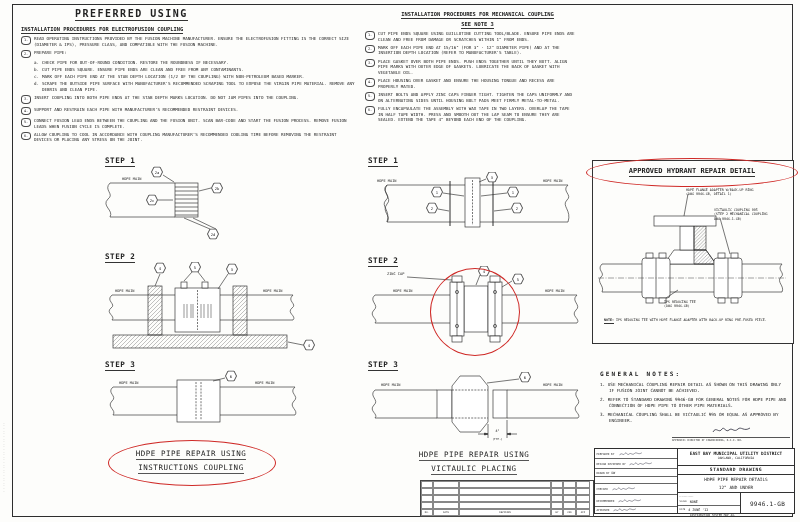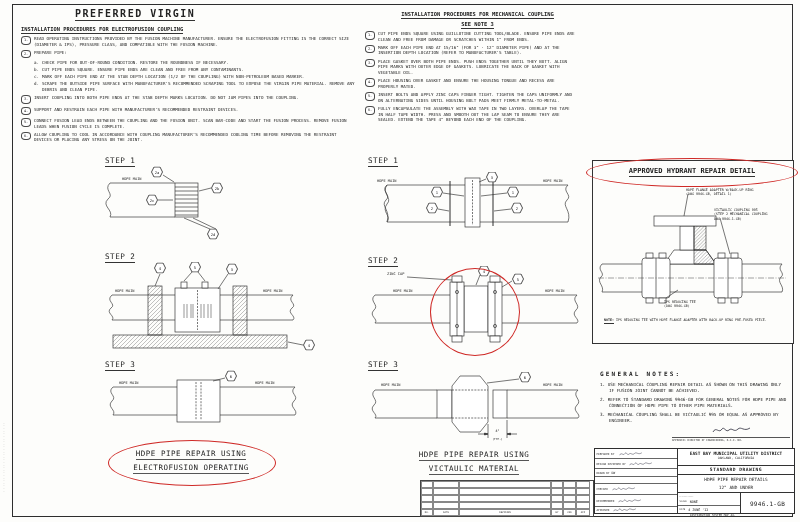--- a/index.html
+++ b/index.html
@@ -2,21 +2,21 @@
 <html><head>
 <meta charset="utf-8">
 <style>
   html,body{margin:0;padding:0;background:#e8e8e8;}
   .page{position:relative;width:800px;height:522px;background:#fdfdfb;font-family:"DejaVu Sans Mono",monospace;color:#222;overflow:hidden;}
   .abs{position:absolute;}
   .frame{left:12px;top:4px;width:779px;height:511px;border:1.2px solid #2e2e2e;}
   .u{border-bottom:0.8px solid #333;padding-bottom:0.5px;}
   .h1{font-size:10px;font-weight:bold;letter-spacing:1.5px;}
   .h2{font-size:5.4px;font-weight:bold;}
-  .step{font-size:7.6px;font-weight:normal;letter-spacing:0.5px;}
+  .step{font-size:7.6px;font-weight:bold;letter-spacing:0.5px;}
   .pl{font-size:4.2px;line-height:1.32;}
   .pitem{display:flex;margin-bottom:2.8px;}
   .hx{flex:none;width:8px;height:6.5px;border:0.6px solid #4a4a4a;border-radius:40%;font-size:3.5px;display:flex;align-items:center;justify-content:center;margin-right:3px;background:#fff;}
   .ptx{flex:1;}
   .psub{display:flex;margin:0 0 1.6px 13px;}
   .sl{flex:none;width:8px;}
   .cap{text-align:center;font-size:7.5px;letter-spacing:0.5px;}
   .cap span{border-bottom:0.9px solid #555;padding-bottom:0.8px;}
   .cap .l2{display:inline-block;margin-top:5px;}
   .redel{border:1.7px solid #cf2a27;border-radius:50%;}
@@ -57,21 +57,21 @@
         </symbol>
       <symbol id="sig" viewBox="0 0 40 10">
           <path d="M1,7 C4,1 7,9 10,4 C12,1 14,8 17,5 C20,2 22,8 26,4 C29,1 32,7 38,3" fill="none" stroke="#2a2a3a" stroke-width="0.8"></path>
         </symbol>
     </defs>
   </svg>
 
   <div class="abs frame"></div>
   <div class="abs vstamp" style="left:2px;top:366px;height:126px;">···························</div>
 
-  <div class="abs h1 u" style="left:75px;top:8px;">PREFERRED VIRGIN</div>
+  <div class="abs h1 u" style="left:75px;top:8px;">PREFERRED USING</div>
   <div class="abs h2 u" style="left:21px;top:26px;">INSTALLATION PROCEDURES FOR ELECTROFUSION COUPLING</div>
 
   <div class="abs pl" style="left:21px;top:36px;width:334px;">
     <div class="pitem">
         <span class="hx">1.</span>
         <span class="ptx">READ OPERATING INSTRUCTIONS PROVIDED BY THE FUSION MACHINE MANUFACTURER. ENSURE THE ELECTROFUSION FITTING IS THE CORRECT SIZE (DIAMETER &amp; IPS), PRESSURE CLASS, AND COMPATIBLE WITH THE FUSION MACHINE.</span>
       </div>
     <div class="pitem" style="margin-bottom:1.5px;">
         <span class="hx">2.</span>
         <span class="ptx">PREPARE PIPE:</span>
@@ -205,21 +205,21 @@
     </g>
     <text x="34" y="14" font-size="3.6">HDPE MAIN</text>
     <text x="170" y="14" font-size="3.6">HDPE MAIN</text>
     <use href="#hex" x="140" y="0.5" width="12" height="11"></use>
       <text x="146" y="7.5" font-size="3.8" text-anchor="middle">6</text>
   </svg>
 
   <div class="abs redel" style="left:108px;top:440px;width:166px;height:44px;"></div>
   <div class="abs cap" style="left:116px;top:449px;width:150px;">
     <span>HDPE PIPE REPAIR USING</span><br>
-    <span class="l2">ELECTROFUSION OPERATING</span>
+    <span class="l2">INSTRUCTIONS COUPLING</span>
   </div>
 
   <div class="abs h2" style="left:365px;top:11px;width:225px;text-align:center;"><span class="u">INSTALLATION PROCEDURES FOR MECHANICAL COUPLING</span></div>
   <div class="abs h2" style="left:365px;top:21px;width:225px;text-align:center;"><span class="u">SEE NOTE 3</span></div>
 
   <div class="abs pl" style="left:365px;top:31px;width:210px;">
     <div class="pitem">
         <span class="hx">1.</span>
         <span class="ptx">CUT PIPE ENDS SQUARE USING GUILLOTINE CUTTING TOOL/BLADE. ENSURE PIPE ENDS ARE CLEAN AND FREE FROM DAMAGE OR SCRATCHES WITHIN 1" FROM ENDS.</span>
       </div>
@@ -337,21 +337,21 @@
     <text x="16" y="14" font-size="3.6">HDPE MAIN</text>
     <text x="178" y="14" font-size="3.6">HDPE MAIN</text>
     <use href="#hex" x="154" y="-0.5" width="12" height="11"></use>
       <text x="160" y="6.5" font-size="3.8" text-anchor="middle">6</text>
     <text x="132.5" y="60" font-size="3.4" text-anchor="middle">4"</text>
     <text x="132.5" y="68" font-size="2.8" text-anchor="middle">(TYP.)</text>
   </svg>
 
   <div class="abs cap" style="left:398px;top:450px;width:152px;">
     <span>HDPE PIPE REPAIR USING</span><br>
-    <span class="l2">VICTAULIC MATERIAL</span>
+    <span class="l2">VICTAULIC PLACING</span>
   </div>
 
   <div class="abs" style="left:592px;top:160px;width:200px;height:182px;border:1px solid #333;background:#fdfdfb;"></div>
   <div class="abs" style="left:600px;top:167px;width:184px;text-align:center;font-size:7px;font-weight:bold;"><span class="u">APPROVED HYDRANT REPAIR DETAIL</span></div>
   <div class="abs redel" style="left:586px;top:158px;width:210px;height:27px;"></div>
 
   <svg class="abs" style="left:594px;top:186px;" width="196" height="122" viewBox="0 0 196 122">
     <defs>
         <pattern id="hB" width="3.5" height="3.5" patternUnits="userSpaceOnUse">
           <path d="M0,3.5 L3.5,0" stroke="#555" stroke-width="0.4"></path>

